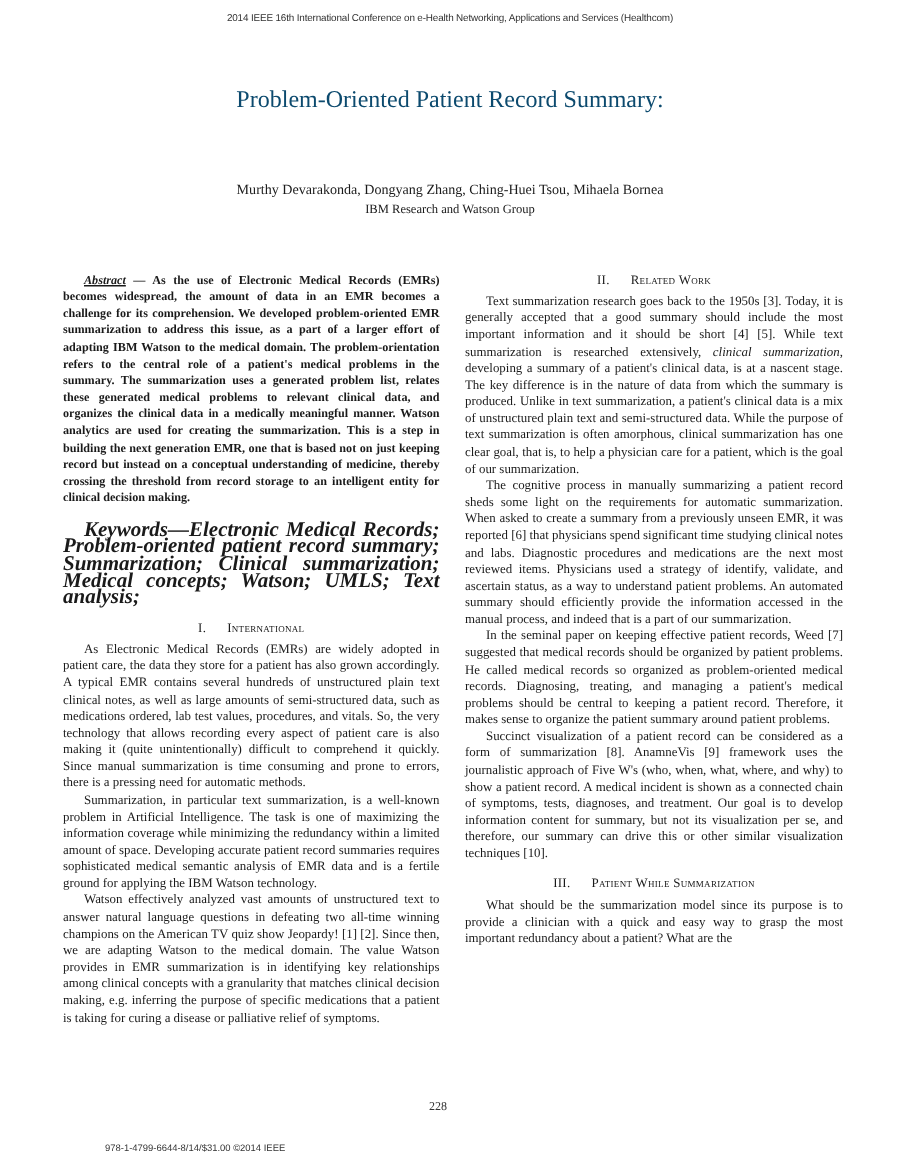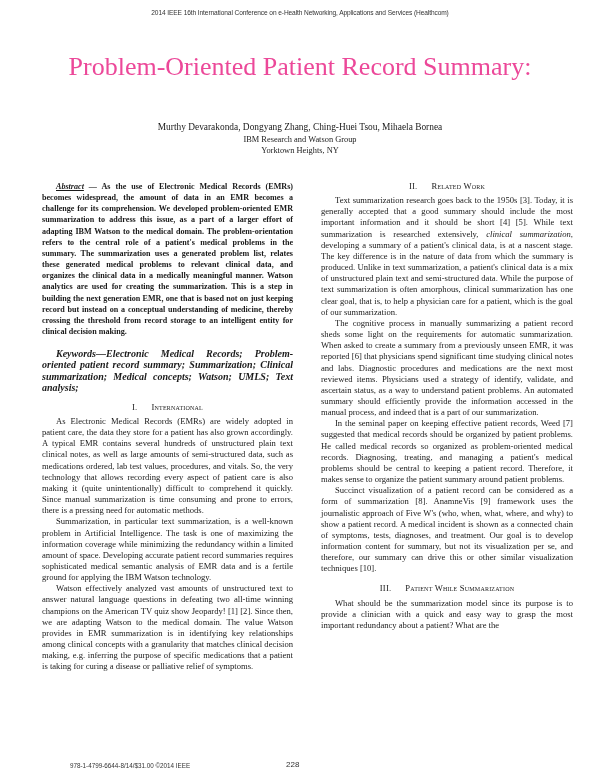--- a/index.html
+++ b/index.html
@@ -1,48 +1,47 @@
 <!DOCTYPE html>
 <html><head>
 <meta charset="utf-8">
 <style>
   html, body { margin: 0; padding: 0; background: #ffffff; }
   body { width: 600px; height: 776px; position: relative; overflow: hidden; color: #1a1a1a; font-family: "Liberation Serif", serif; }
   .conf-header { position: absolute; top: 9px; left: 0; width: 600px; text-align: center; font-family: "Liberation Sans", sans-serif; font-size: 6.6px; color: #333; letter-spacing: -0.1px; }
-  .title { position: absolute; top: 54px; left: 0; width: 600px; text-align: center; font-size: 26px; line-height: 26px; color: #ec4899; }
+  .title { position: absolute; top: 54px; left: 0; width: 600px; text-align: center; font-size: 16px; line-height: 26px; color: #0c4a6e; }
   .authors { position: absolute; top: 122px; left: 0; width: 600px; text-align: center; font-size: 9.4px; line-height: 11.5px; }
   .affil { font-size: 8.4px; line-height: 11.2px; text-align: center; }
   .col { position: absolute; top: 181px; font-size: 8.6px; line-height: 11.15px; text-align: justify; }
   .col.left { left: 42px; width: 251px; }
-  .col.right { left: 310px; width: 252px; margin-left: 11px; }
+  .col.right { left: 310px; width: 252px; }
   p { margin: 0; text-indent: 14px; }
   .abstract { font-weight: bold; font-size: 8.1px; }
   .abstract .lbl { font-style: italic; text-decoration: underline; }
-  .keywords { font-weight: bold; font-style: italic; font-size: 10px; margin-top: 11px; }
+  .keywords { font-weight: bold; font-style: italic; font-size: 14px; margin-top: 11px; }
   .sec-head { text-align: center; font-size: 8.6px; margin: 9px 0 3px 0; text-indent: 0; letter-spacing: 0.2px; }
   .sec-head .num { margin-right: 14px; }
   .sec-head .name { font-variant: small-caps; }
   .right .sec-head.first { margin-top: 0; }
   .footer-left { position: absolute; top: 762px; left: 70px; font-family: "Liberation Sans", sans-serif; font-size: 6.3px; color: #333; }
-  .page-num { position: absolute; top: 760px; left: 286px; font-family: Liberation Sans, sans-serif; font-size: 8px; color: #333; }
+  .page-num { position: absolute; top: 733px; left: 286px; font-family: Liberation Serif, serif; font-size: 8px; color: #333; }
   em { font-style: italic; }
 </style>
 </head>
 <body>
 
 <div class="conf-header">2014 IEEE 16th International Conference on e-Health Networking, Applications and Services (Healthcom)</div>
 
 <div class="title">
   <div>Problem-Oriented Patient Record Summary:</div>
 </div>
 
 <div class="authors">
   <div>Murthy Devarakonda, Dongyang Zhang, Ching-Huei Tsou, Mihaela Bornea</div>
   <div class="affil">IBM Research and Watson Group</div>
-  <div class="affil">Yorktown Heights, NY</div>
 </div>
 
 <div class="col left">
   <p class="abstract"><span class="lbl">Abstract</span><span> — </span><span>As the use of Electronic Medical Records (EMRs) becomes widespread, the amount of data in an EMR becomes a challenge for its comprehension. We developed problem-oriented EMR summarization to address this issue, as a part of a larger effort of adapting IBM Watson to the medical domain. The problem-orientation refers to the central role of a patient's medical problems in the summary. The summarization uses a generated problem list, relates these generated medical problems to relevant clinical data, and organizes the clinical data in a medically meaningful manner. Watson analytics are used for creating the summarization. This is a step in building the next generation EMR, one that is based not on just keeping record but instead on a conceptual understanding of medicine, thereby crossing the threshold from record storage to an intelligent entity for clinical decision making.</span></p>
   <p class="keywords">Keywords—Electronic Medical Records; Problem-oriented patient record summary; Summarization; Clinical summarization; Medical concepts; Watson; UMLS; Text analysis;</p>
 
   <div class="sec-head"><span class="num">I.</span><span class="name">International</span></div>
   <p>As Electronic Medical Records (EMRs) are widely adopted in patient care, the data they store for a patient has also grown accordingly. A typical EMR contains several hundreds of unstructured plain text clinical notes, as well as large amounts of semi-structured data, such as medications ordered, lab test values, procedures, and vitals. So, the very technology that allows recording every aspect of patient care is also making it (quite unintentionally) difficult to comprehend it quickly. Since manual summarization is time consuming and prone to errors, there is a pressing need for automatic methods.</p>
   <p>Summarization, in particular text summarization, is a well-known problem in Artificial Intelligence. The task is one of maximizing the information coverage while minimizing the redundancy within a limited amount of space. Developing accurate patient record summaries requires sophisticated medical semantic analysis of EMR data and is a fertile ground for applying the IBM Watson technology.</p>
   <p>Watson effectively analyzed vast amounts of unstructured text to answer natural language questions in defeating two all-time winning champions on the American TV quiz show Jeopardy! [1] [2]. Since then, we are adapting Watson to the medical domain. The value Watson provides in EMR summarization is in identifying key relationships among clinical concepts with a granularity that matches clinical decision making, e.g. inferring the purpose of specific medications that a patient is taking for curing a disease or palliative relief of symptoms.</p>

